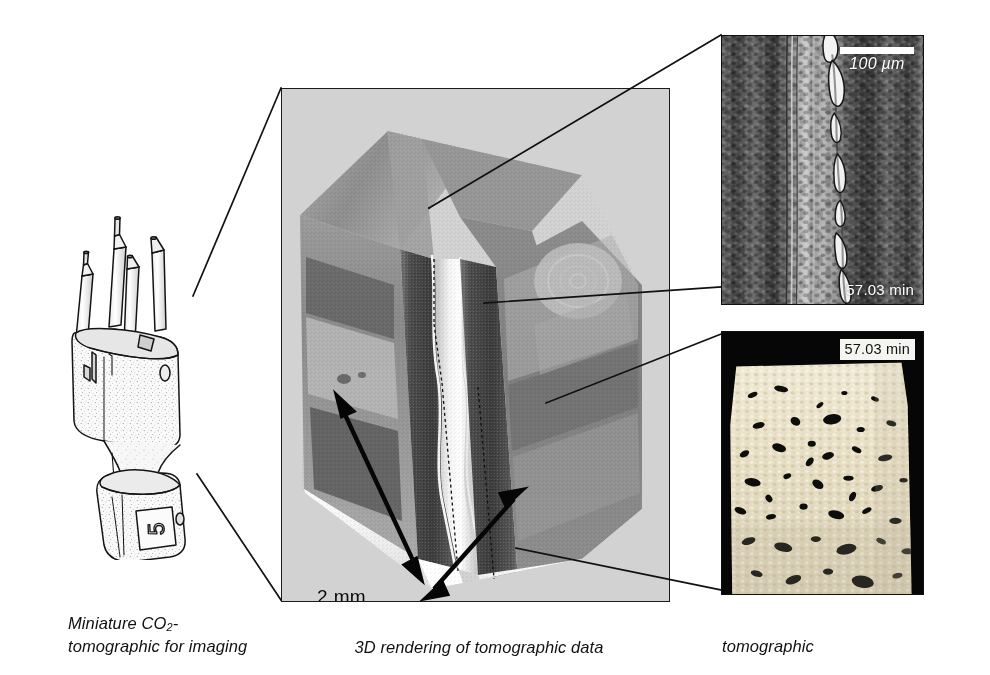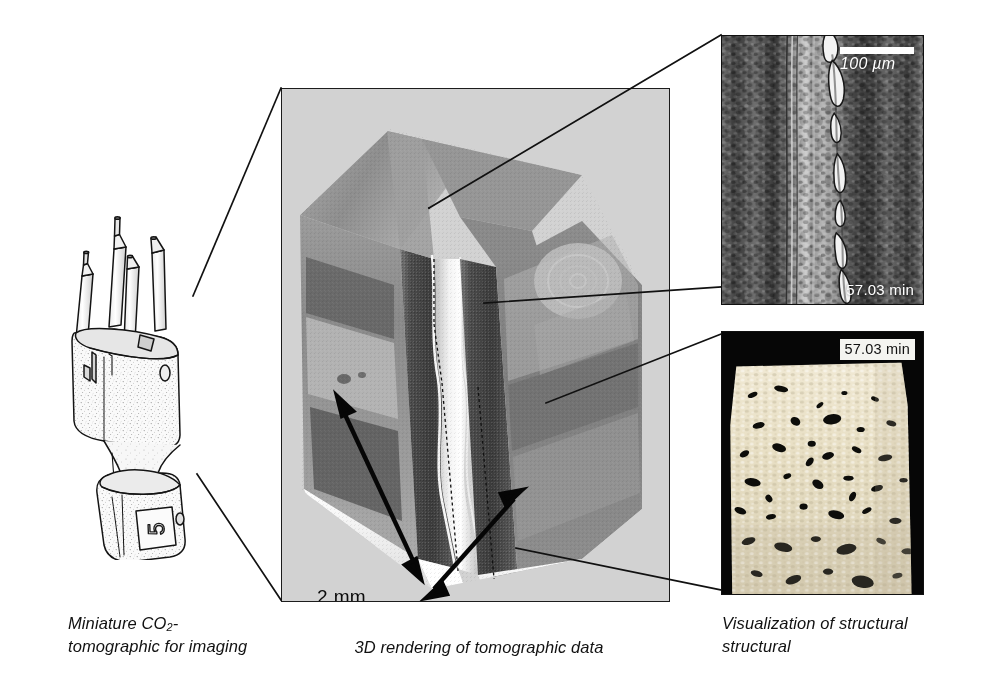--- a/index.html
+++ b/index.html
@@ -32,21 +32,21 @@
     letter-spacing:.4px;white-space:nowrap;
   }
   #mm-left{left:35px;top:497px;}
 
   
   #panel-slice{
     position:absolute;left:721px;top:35px;width:201px;height:268px;
     border:1.6px solid #101010;overflow:hidden;background:#6a6a6a;
   }
   #panel-slice .tex{position:absolute;inset:-2px;}
-  .scalebar-wrap{position:absolute;right:9px;top:11px;text-align:left;}
+  .scalebar-wrap{position:absolute;right:9px;top:11px;text-align:center;}
   .scalebar{width:74px;height:7px;background:#fff;margin:0 0 1px auto;}
   .scalebar-txt{
     color:#fff;font-style:italic;font-size:16px;letter-spacing:.3px;
     text-shadow:0 0 2px rgba(0,0,0,.55);white-space:nowrap;
   }
   #slice-time{
     position:absolute;right:9px;bottom:6px;color:#fff;font-size:15px;
     letter-spacing:.2px;text-shadow:0 0 3px rgba(0,0,0,.6);white-space:nowrap;
   }
 
@@ -459,17 +459,17 @@
   </svg>
 
   <div class="cap" id="cap-left">
     <span>Miniature CO</span><sub>2</sub><span>-</span><br>
     <span>tomographic for imaging</span>
   </div>
 
   <div class="cap" id="cap-mid">3D rendering of tomographic data</div>
 
   <div class="cap" id="cap-right">
-    <span>Visualization of structural</span><br>
-    <span>structural</span>
+    <br>
+    <span>tomographic</span>
   </div>
 
 </div>
 
 </body></html>

